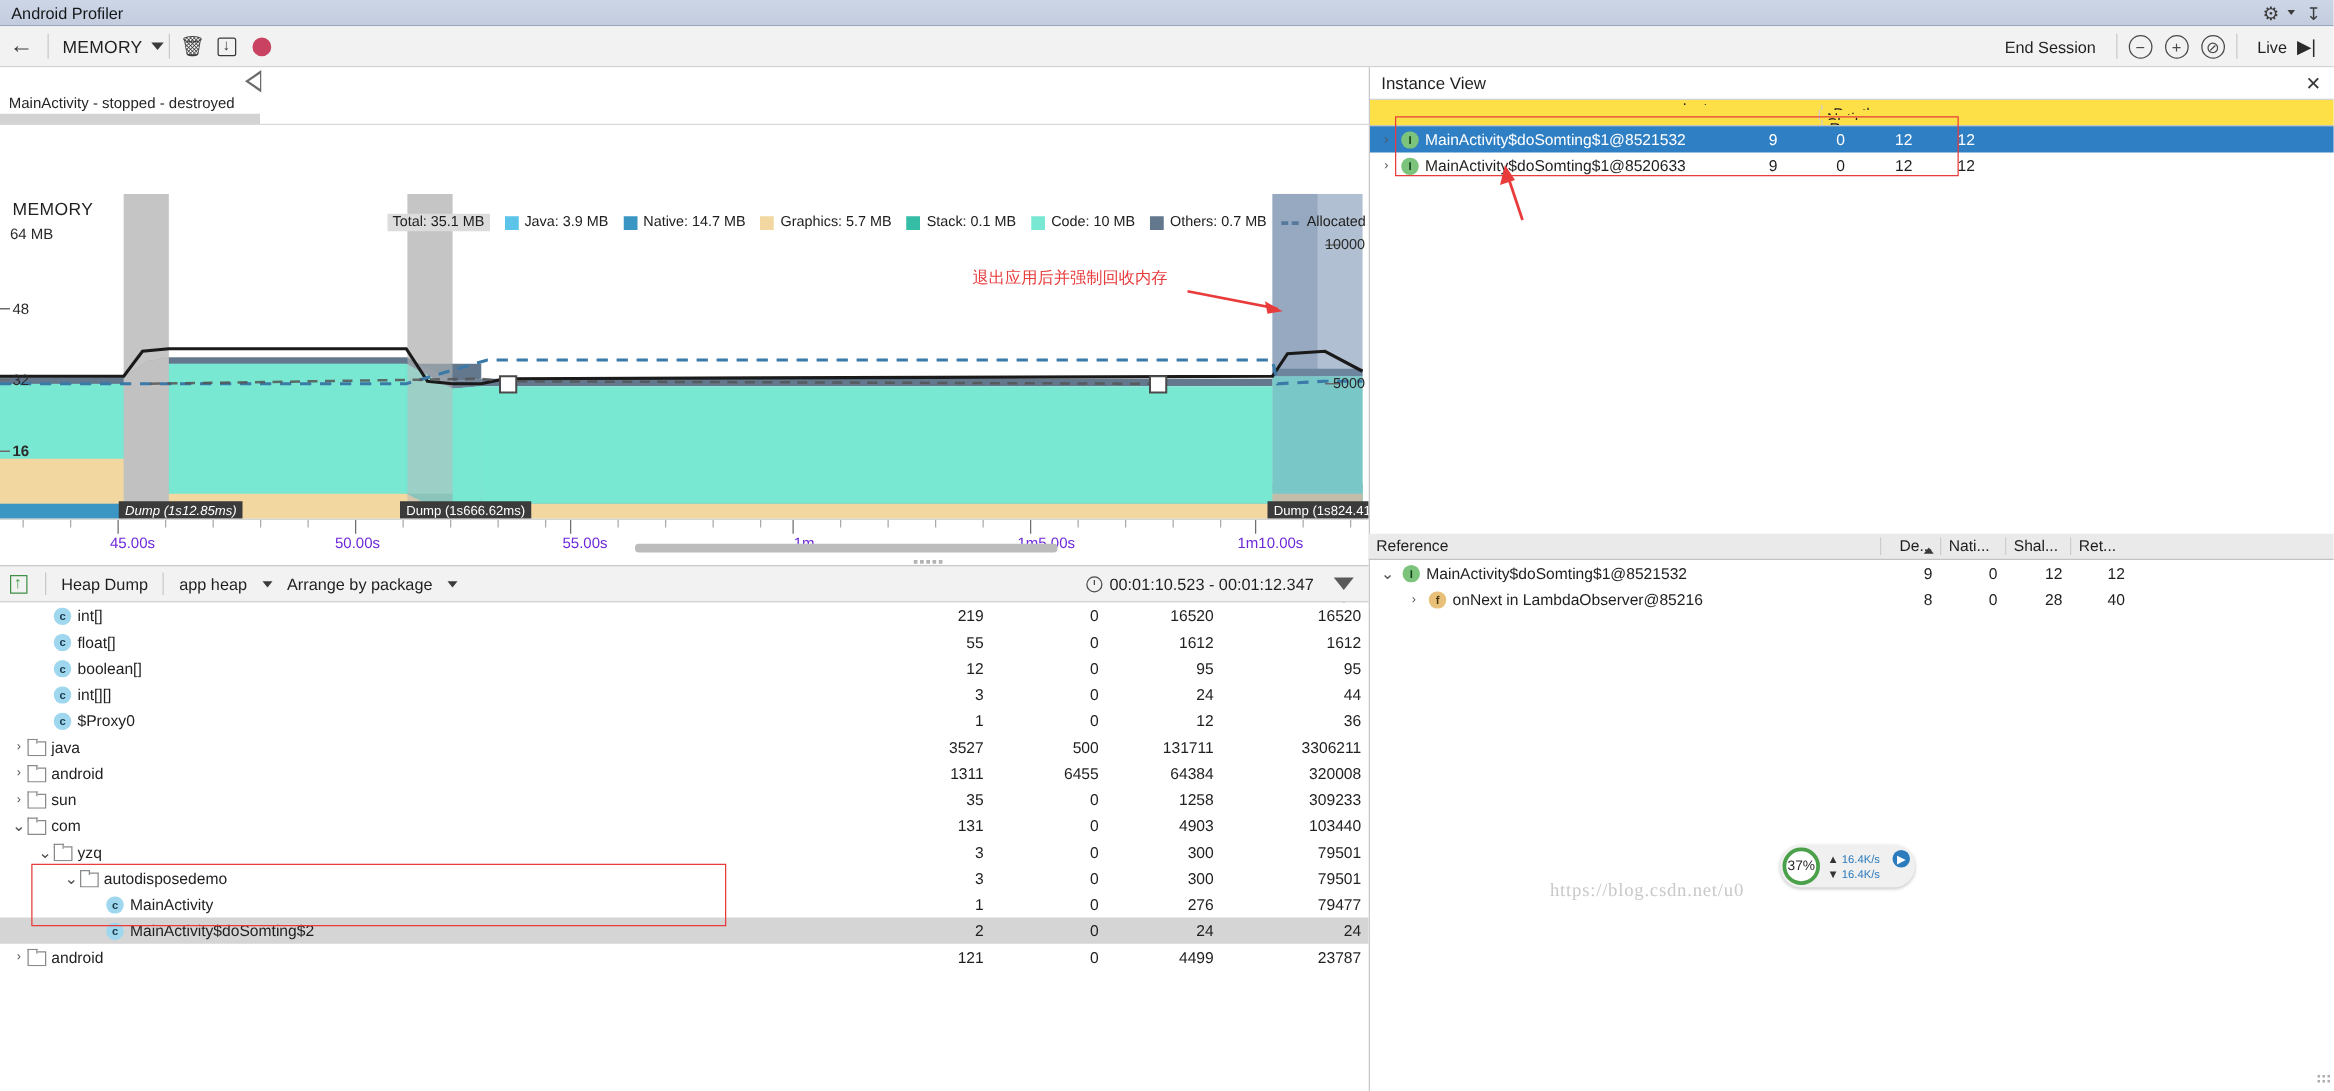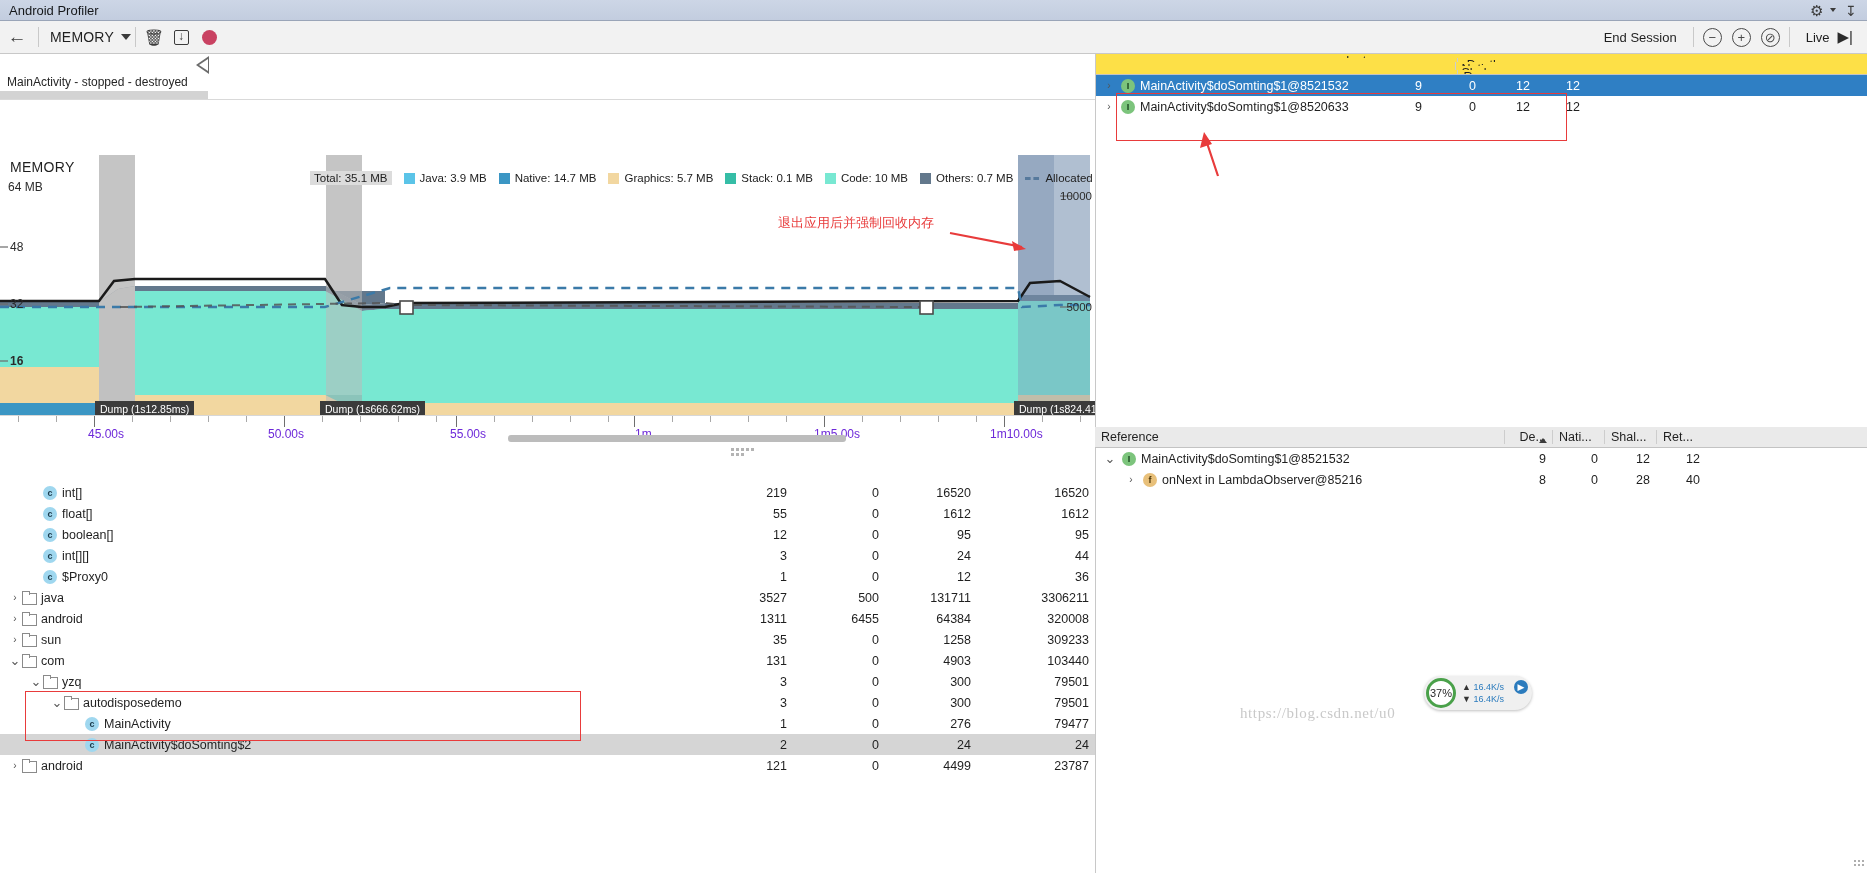--- a/index.html
+++ b/index.html
@@ -360,21 +360,21 @@
           <span>Allocated</span>
         </div>
       </div>
 
       <svg width="1095" height="260" style="position:absolute;left:0;top:0;pointer-events:none">
         <line x1="950" y1="78" x2="1022" y2="92" stroke="#e83b3b" stroke-width="2.2"></line>
         <polygon points="1026,94 1012,86 1014,96" fill="#e83b3b"></polygon>
       </svg>
       <div class="anno-text anno-text-cn" style="left:778px; top:58px;">退出应用后并强制回收内存</div>
 
-      <div class="dumpchip" style="left:95px; top:246px;">Dump (1s12.85ms)</div>
+      <div class="dumpchip" style="left:95px; top:246px;font-style:italic;">Dump (1s12.85ms)</div>
       <div class="dumpchip" style="left:320px; top:246px;">Dump (1s666.62ms)</div>
       <div class="dumpchip" style="left:1014px; top:246px;">Dump (1s824.41ms)</div>
     </div>
 
     <div class="timeaxis">
       <div class="tick" style="left:18px"></div>
         <div class="tick" style="left:56px"></div>
       <div class="tick tickmaj" style="left:94px"></div>
       <div class="tick" style="left:132px"></div>
         <div class="tick" style="left:170px"></div>
@@ -416,20 +416,37 @@
         <i></i>
         <i></i>
         <i></i>
         <i></i>
         <i></i>
         <i></i>
         <i></i>
         <i></i>
       </div>
 
+    <div class="heaptb">
+      <div class="hd-icon">
+          <span class="hd-glyph"></span>
+        </div>
+      <div class="hd-sep"></div>
+      <div class="hd-txt">Heap Dump</div>
+      <div class="hd-sep"></div>
+      <div class="hd-txt">app heap</div>
+      <div class="caret-sm"></div>
+      <div class="hd-txt">Arrange by package</div>
+      <div class="caret-sm"></div>
+      <div class="hd-right">
+        <span class="clock"></span>
+        <span class="hd-txt" style="padding:0">00:01:10.523 - 00:01:12.347</span>
+        <span class="funnel"></span>
+      </div>
+    </div>
 
     <div class="htable">
       <div id="heap-rows">
           <div class="htrow">
             <div class="c c-name" style="padding-left: 29px;">
               <span class="arrowcell"></span>
               <span class="badge c">c</span>
               <span>int[]</span>
             </div>
             <div class="c c-alloc">219</div>
@@ -579,20 +596,24 @@
             <div class="c c-nat">0</div>
             <div class="c c-shal">4499</div>
             <div class="c c-ret">23787</div>
           </div>
         </div>
       <div class="redbox"></div>
     </div>
   </div>
 
   <div class="rightcol">
+    <div class="iv-head">
+      <div class="ttl">Instance View</div>
+      <div class="x">✕</div>
+    </div>
     <div class="iv-thead">
       <div class="c iv-c-inst">Instance</div>
       <div class="c iv-c-depth">Depth</div>
       <div class="c iv-c-nat">Nati...</div>
       <div class="c iv-c-shal">Shal...</div>
       <div class="c iv-c-re">
         <span>Re...</span>
         <span class="sortcar" style="top:8px"></span>
       </div>
     </div>

